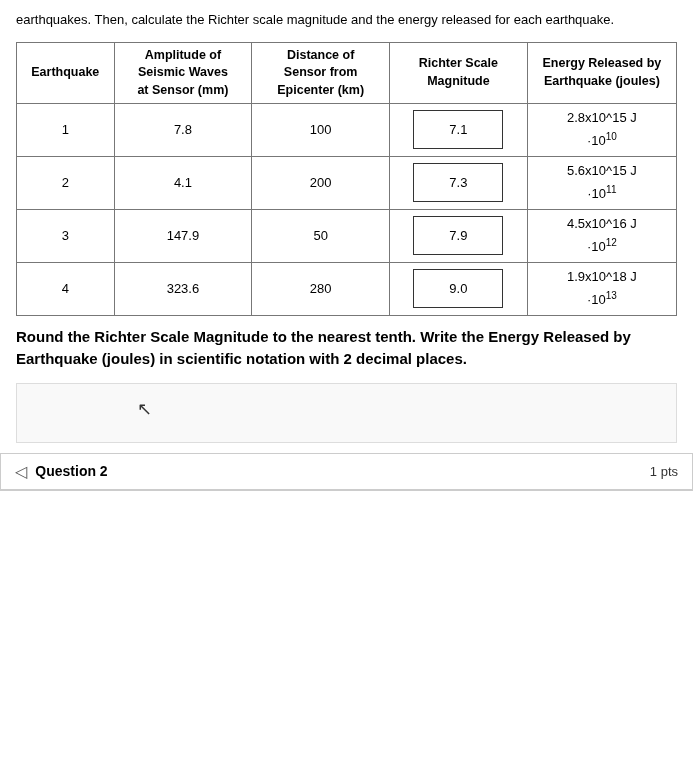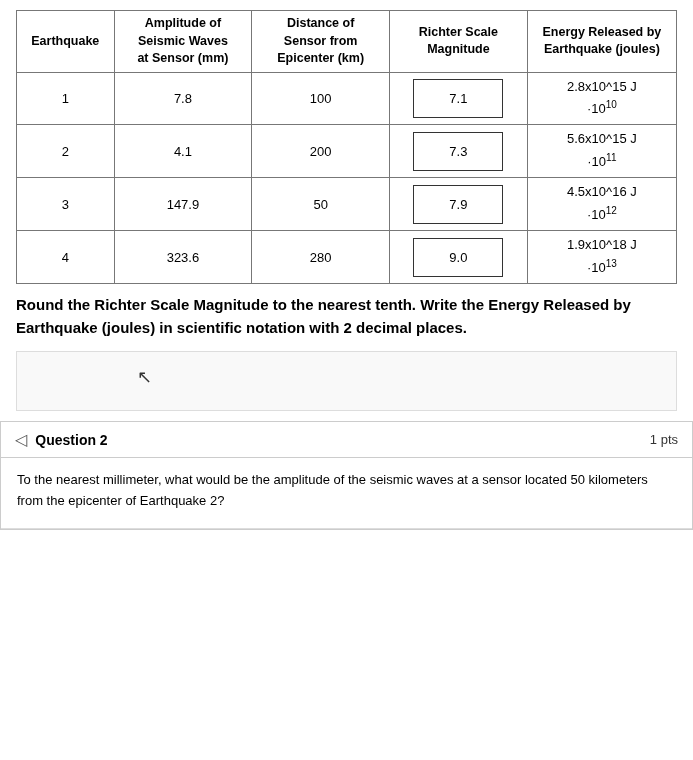--- a/index.html
+++ b/index.html
@@ -146,20 +146,21 @@
     .question-section {
       border: 1.5px solid #ccc;
       border-top: none;
     }
   </style>
 </head>
 <body>
 
 <div class="page-wrapper">
 
+  <p class="intro-text">earthquakes. Then, calculate the Richter scale magnitude and the energy released for each earthquake.</p>
 
   <table class="data-table">
     <thead>
       <tr>
         <th class="th-earthquake">
           <span>Earthquake</span>
         </th>
         <th class="th-amplitude">
           <span>Amplitude of</span><br>
           <span>Seismic Waves</span><br>
@@ -245,16 +246,13 @@
 </div>
 
 <div class="question-section">
   <div class="question-bar">
     <div style="display:flex;align-items:center;gap:8px">
       <span style="font-size:16px;color:#555;">◁</span>
       <span class="question-label">Question 2</span>
     </div>
     <span class="pts-label">1 pts</span>
   </div>
-  <div class="question-content">
-    <p>To the nearest millimeter, what would be the amplitude of the seismic waves at a sensor located 50 kilometers from the epicenter of Earthquake 2?</p>
-  </div>
 </div>
 
 </body></html>

